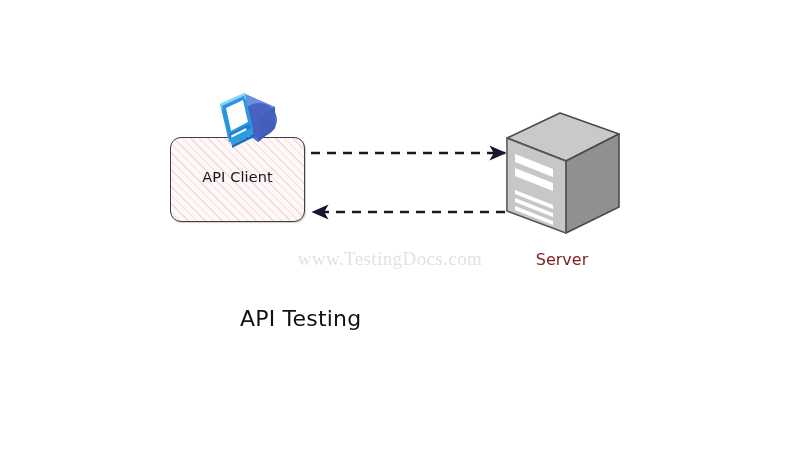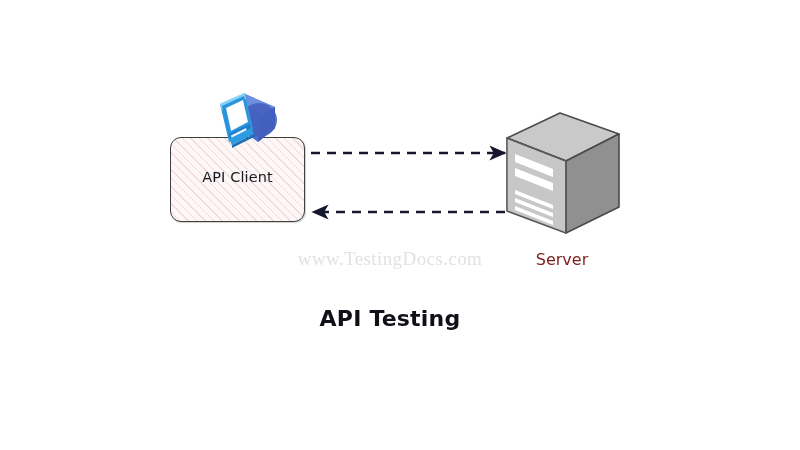--- a/index.html
+++ b/index.html
@@ -91,25 +91,24 @@
     text-align: center;
     font-size: 19px;
     color: #e2e2e2;
     letter-spacing: .4px;
     font-family: Liberation Serif, serif;
   }
   #diagram-title {
     left: 240px;
     top: 306px;
     width: 300px;
-    text-align: center;
+    text-align: left;
     font-size: 22px;
     color: #101018;
     letter-spacing: .2px;
-    font-weight: bold;
   }
 </style>
 </head>
 <body>
 
 <div id="canvas">
 
   <div class="abs" id="client-box"></div>
 
   <svg class="abs" id="client-monitor" viewBox="0 0 80 62">

